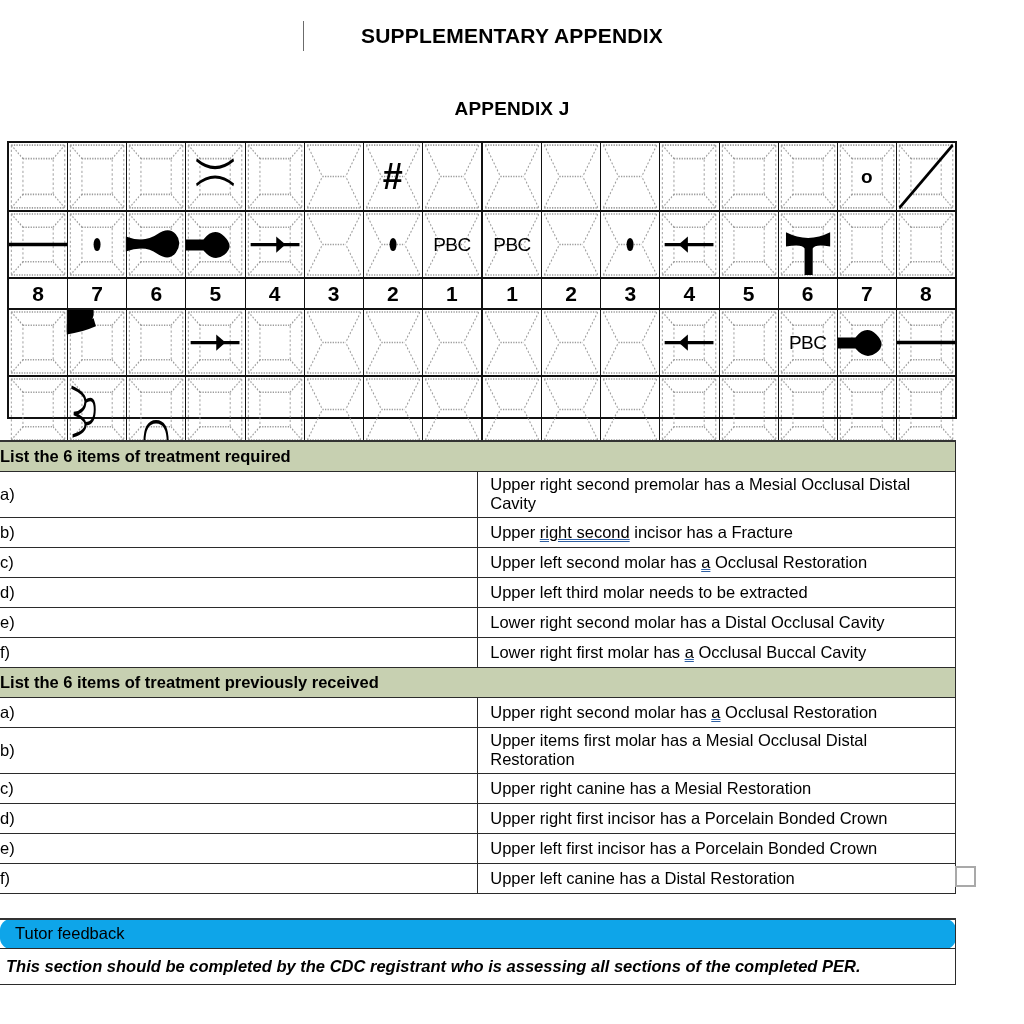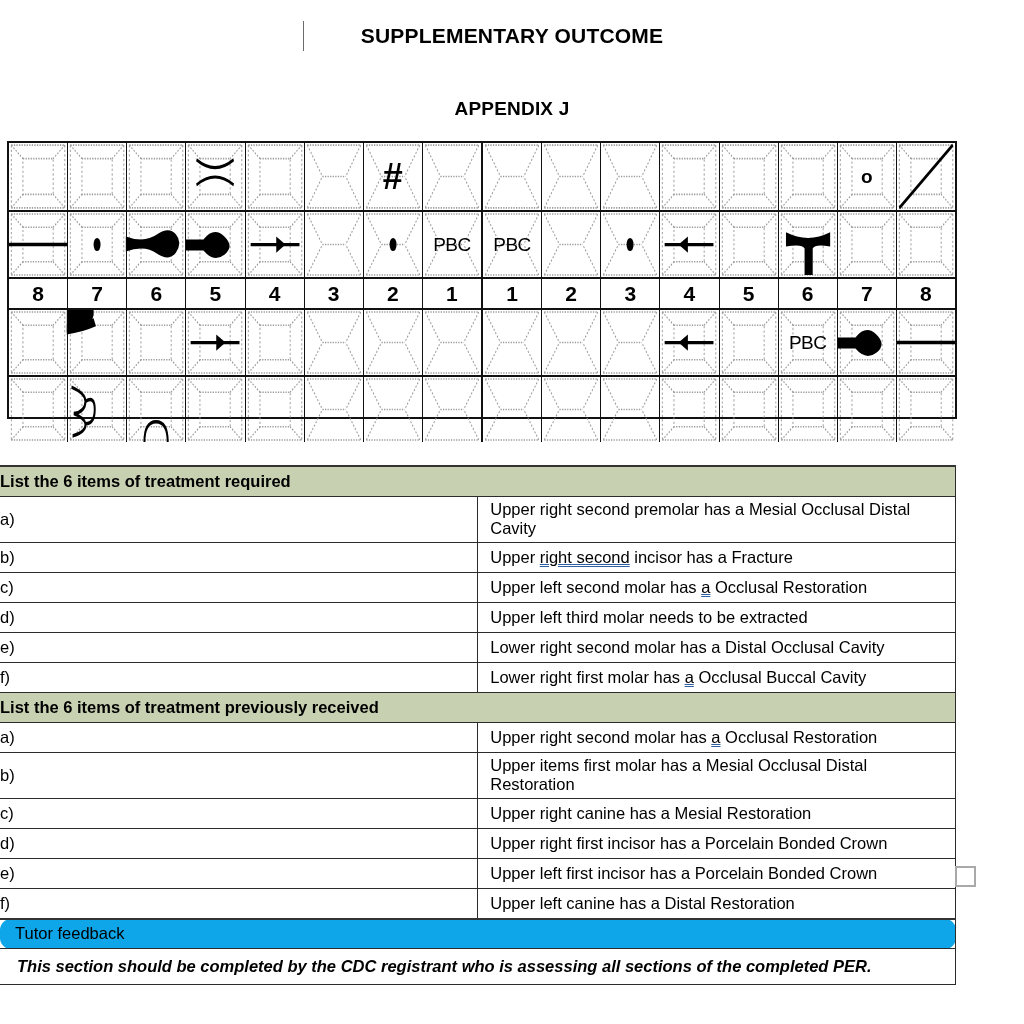--- a/index.html
+++ b/index.html
@@ -86,31 +86,31 @@
     position:absolute;left:0;top:918px;width:956px;
     border-collapse:collapse;table-layout:fixed;font-size:16.5px;
   }
   .tutor-tbl td{border:1.4px solid #2b2b2b;padding:4px 0 5px 0;}
   .tutor-tbl td.hdrcell{
     background:#0ea5e9;border-top:2.4px solid #333;border-left:none;
     padding-left:15px;
     border-radius:11px;
   }
   .tutor-tbl td.italicrow{
-    font-style:italic;font-weight:bold;border-left:none;padding-left:17px;
+    font-style:italic;font-weight:bold;border-left:none;padding-left:6px;
     height:26px;
   }
 </style>
 </head>
 <body>
 
 <div class="title-block">
   <div class="title-1">
     <span class="caret"></span>
-    <span>SUPPLEMENTARY OUTCOME</span>
+    <span>SUPPLEMENTARY APPENDIX</span>
   </div>
   <div class="title-2">APPENDIX J</div>
 </div>
 
 <div class="chart-wrap">
 
   <div class="chart-row r-quad" id="ur1">
       <div class="cell">
         <svg class="glyph" viewBox="0 0 100 64" preserveAspectRatio="none">
     <g stroke="#9b9b9b" stroke-width="1.6" fill="none" stroke-dasharray="2.2,2.2">
@@ -1125,21 +1125,21 @@
       <line x1="4" y1="2" x2="96" y2="2"></line>
       <line x1="4" y1="62" x2="96" y2="62"></line>
       <line x1="4" y1="2" x2="4" y2="62"></line>
       <line x1="96" y1="2" x2="96" y2="62"></line>
     </g>
         </svg>
       </div>
     </div>
 </div>
 
-<table class="tbl" style="top:465px;">
+<table class="tbl" style="top:440px;">
   <tbody>
       <tr class="hdr darktop">
     <td colspan="2">List the 6 items of treatment required</td>
   </tr>
   <tr>
     <td class="letter">a)</td>
     <td class="body"><span>Upper right second premolar has a Mesial Occlusal Distal Cavity</span><span class="wavy"></span><span></span></td>
   </tr>
   <tr>
     <td class="letter">b)</td>

